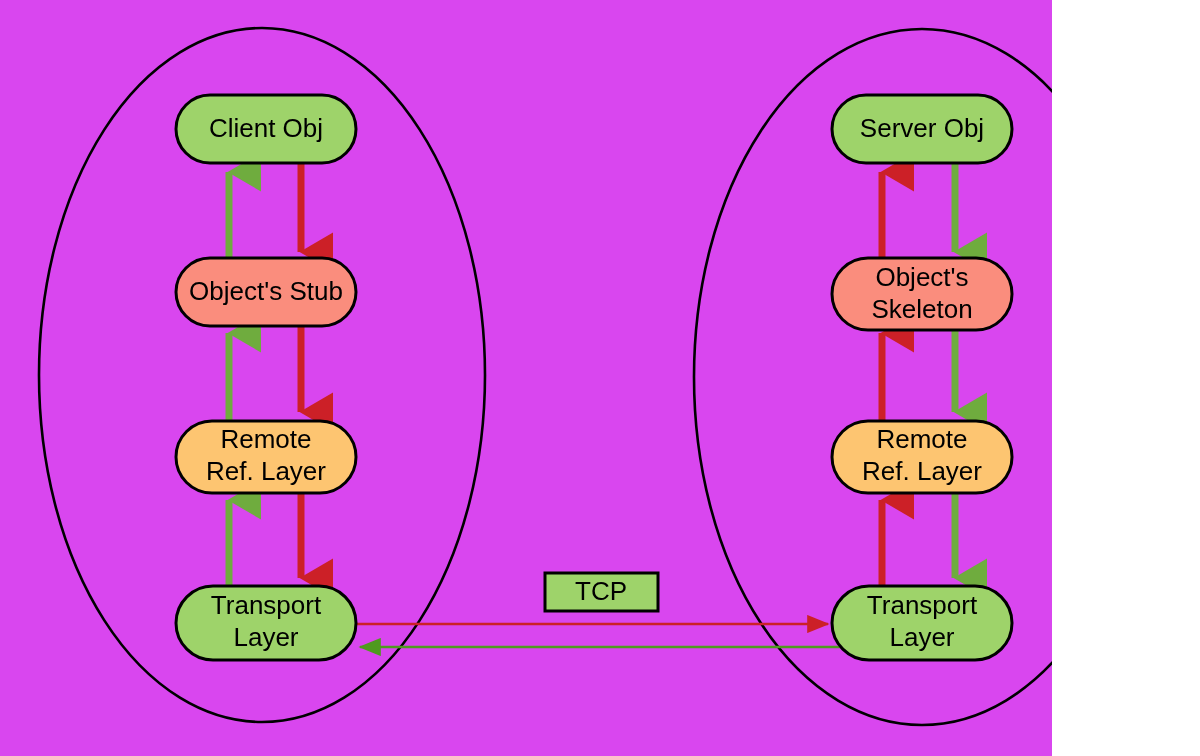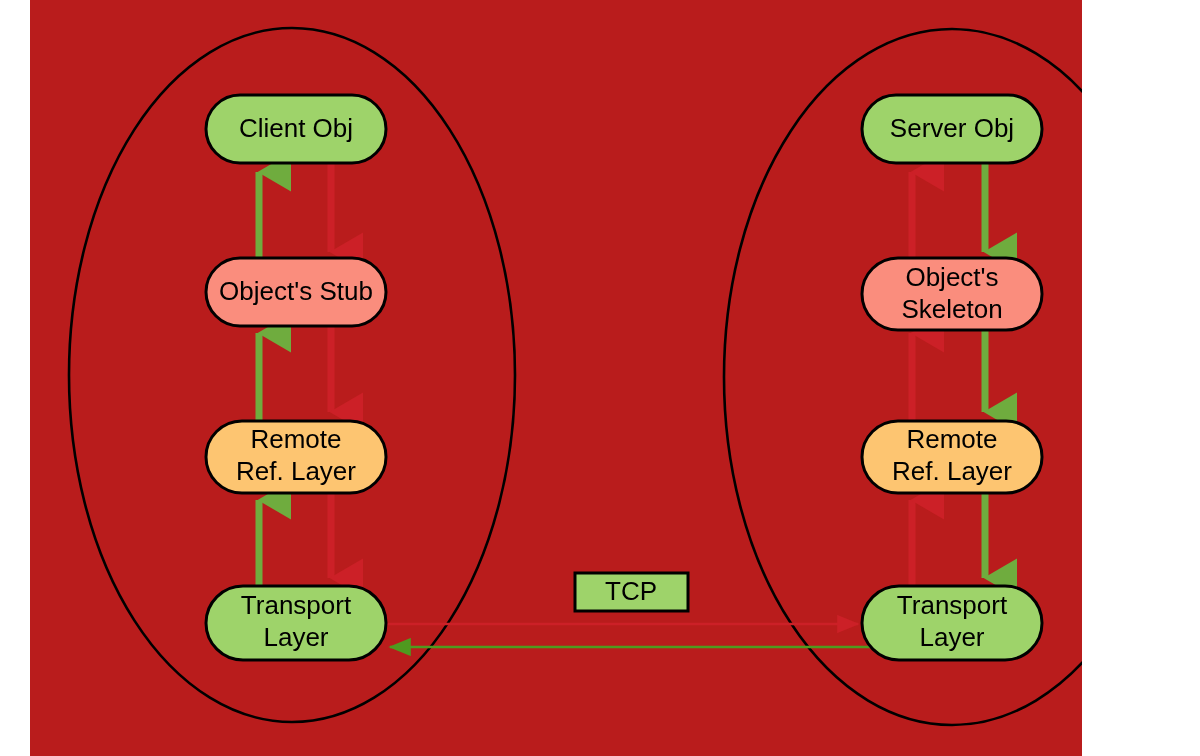--- a/index.html
+++ b/index.html
@@ -7,23 +7,22 @@
     padding: 0;
     background: #ffffff;
   }
   body {
     font-family: "Liberation Sans", sans-serif;
   }
   #canvas {
     position: relative;
     width: 1052px;
     height: 756px;
-    background: #b91c1c;
+    background: #d946ef;
     overflow: hidden;
-    margin-left: 30px;
   }
   #diagram-svg {
     position: absolute;
     left: 0;
     top: 0;
     width: 1200px;
     height: 756px;
   }
   .node-label {
     font-family: "Liberation Sans", sans-serif;

